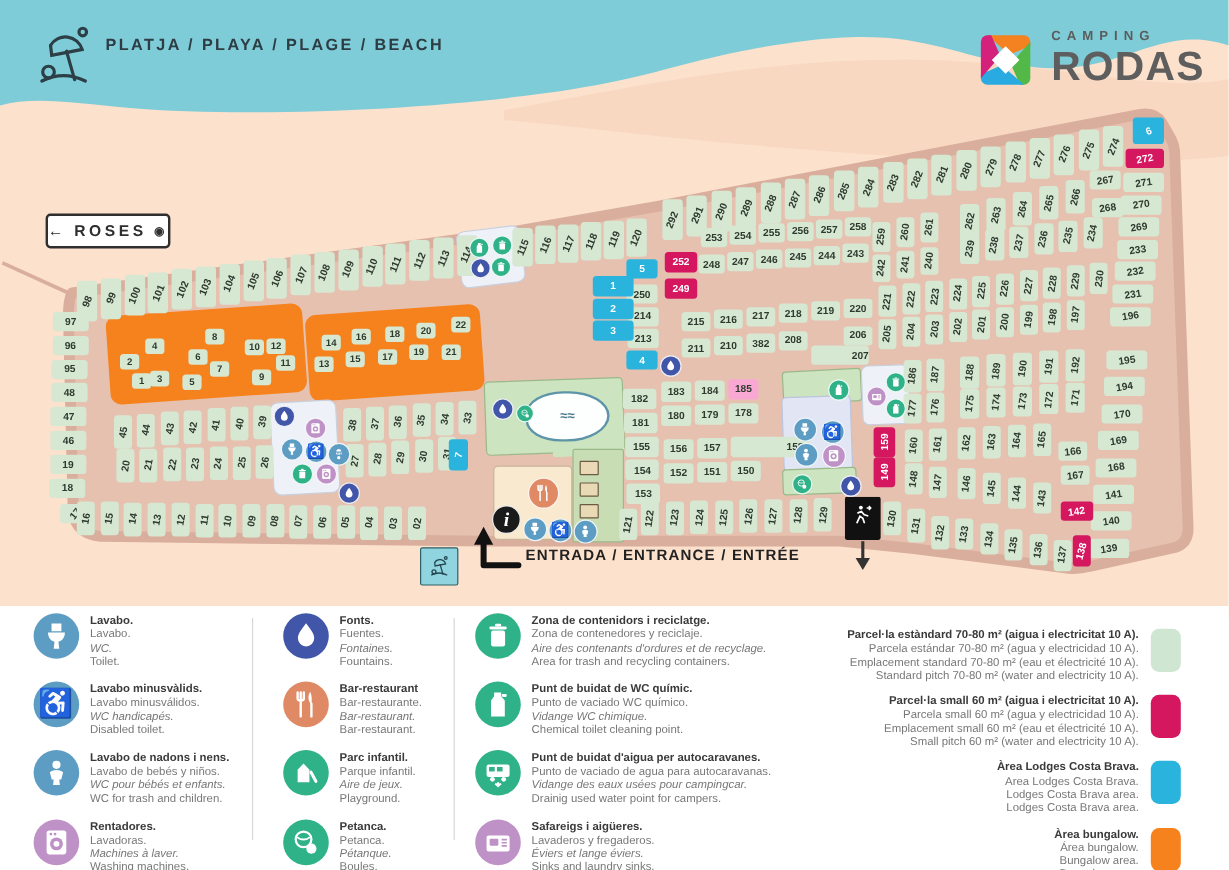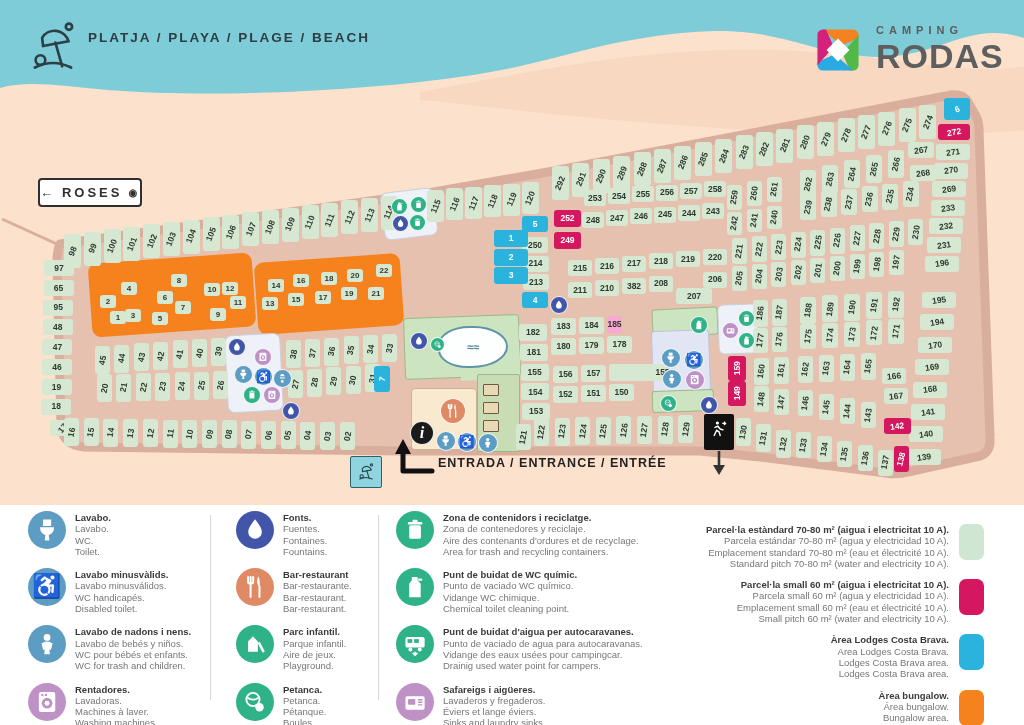--- a/index.html
+++ b/index.html
@@ -41,21 +41,21 @@
   
   #legend{position:absolute;left:0;top:505px;width:1024px;height:220px;background:#fff;z-index:2;}
   .lcol{position:absolute;top:6px;display:flex;flex-direction:column;gap:11px;}
   #legend-col-1{left:28px;width:180px;}
   #legend-col-2{left:236px;width:140px;}
   #legend-col-3{left:396px;width:290px;}
   .lrow{display:flex;gap:9px;align-items:flex-start;}
   .ltx{padding-top:1px;}
   .ltx div{font-size:9.5px;line-height:11.3px;color:#777;}
   .ltx .l1{font-weight:bold;color:#3a3a3a;}
-  .ltx .l3{}
+  .ltx .l3{font-style:italic;}
   .ldiv{position:absolute;top:10px;width:1px;height:185px;background:#d8d8d8;}
   #legend-pitch{position:absolute;left:612px;top:18px;width:372px;display:flex;flex-direction:column;gap:9px;}
   .prow{display:flex;gap:10px;align-items:flex-start;justify-content:flex-end;}
   .ptx{text-align:right;padding-top:1px;}
   .ptx div{font-size:9.5px;line-height:11.3px;color:#777;}
   .ptx .l1{font-weight:bold;color:#3a3a3a;}
   .swatch{width:25px;height:36px;border-radius:7px;flex:0 0 auto;margin-top:1px;}
   svg{display:block;}
 </style>
 </head>
@@ -429,21 +429,21 @@
       </div>
       <div class="cell" style="left: 595px; top: 279.9px; width: 24px; height: 16px; background: rgb(214, 231, 210); color: rgb(47, 58, 47);">
         <span>210</span>
       </div>
       <div class="cell" style="left: 622px; top: 277.8px; width: 24px; height: 16px; background: rgb(214, 231, 210); color: rgb(47, 58, 47);">
         <span>382</span>
       </div>
       <div class="cell" style="left: 649px; top: 275.7px; width: 24px; height: 16px; background: rgb(214, 231, 210); color: rgb(47, 58, 47);">
         <span>208</span>
       </div>
-      <div class="cell" style="left: 676px; top: 288px; width: 36px; height: 16px; background: rgb(214, 231, 210); color: rgb(47, 58, 47);">
+      <div class="cell" style="left: 676px; top: 288px; width: 48px; height: 16px; background: rgb(214, 231, 210); color: rgb(47, 58, 47); justify-content: flex-end;">
         <span>207</span>
       </div>
       <div class="cell" style="left: 703px; top: 271.5px; width: 24px; height: 16px; background: rgb(214, 231, 210); color: rgb(47, 58, 47);">
         <span>206</span>
       </div>
       <div class="cell" style="left: 727px; top: 185px; width: 15px; height: 25px; background: rgb(214, 231, 210); color: rgb(47, 58, 47);">
         <span style="transform: rotate(-82deg);">259</span>
       </div>
       <div class="cell" style="left: 747px; top: 181px; width: 15px; height: 25px; background: rgb(214, 231, 210); color: rgb(47, 58, 47);">
         <span style="transform: rotate(-82deg);">260</span>
@@ -486,21 +486,21 @@
       </div>
       <div class="cell" style="left: 516px; top: 424px; width: 15px; height: 26px; background: rgb(214, 231, 210); color: rgb(47, 58, 47);">
         <span style="transform: rotate(-80deg);">121</span>
       </div>
       <div class="cell" style="left: 551px; top: 318px; width: 25px; height: 17px; background: rgb(214, 231, 210); color: rgb(47, 58, 47);">
         <span>183</span>
       </div>
       <div class="cell" style="left: 579px; top: 316.8px; width: 25px; height: 17px; background: rgb(214, 231, 210); color: rgb(47, 58, 47);">
         <span>184</span>
       </div>
-      <div class="cell" style="left: 607px; top: 315.6px; width: 15px; height: 17px; background: #f9a8d4; color: rgb(47, 58, 47);">
+      <div class="cell" style="left: 607px; top: 315.6px; width: 25px; height: 17px; background: #f9a8d4; color: rgb(47, 58, 47);">
         <span>185</span>
       </div>
       <div class="cell" style="left: 551px; top: 338px; width: 25px; height: 17px; background: rgb(214, 231, 210); color: rgb(47, 58, 47);">
         <span>180</span>
       </div>
       <div class="cell" style="left: 579px; top: 337px; width: 25px; height: 17px; background: rgb(214, 231, 210); color: rgb(47, 58, 47);">
         <span>179</span>
       </div>
       <div class="cell" style="left: 607px; top: 336px; width: 25px; height: 17px; background: rgb(214, 231, 210); color: rgb(47, 58, 47);">
         <span>178</span>
@@ -652,21 +652,21 @@
       <div class="cell" style="left: 756px; top: 424px; width: 15px; height: 28px; background: rgb(214, 231, 210); color: rgb(47, 58, 47);">
         <span style="transform: rotate(-80deg);">131</span>
       </div>
       <div class="cell" style="left: 776px; top: 430px; width: 15px; height: 28px; background: rgb(214, 231, 210); color: rgb(47, 58, 47);">
         <span style="transform: rotate(-80deg);">132</span>
       </div>
       <div class="cell" style="left: 44px; top: 260px; width: 30px; height: 16px; background: rgb(214, 231, 210); color: rgb(47, 58, 47);">
         <span>97</span>
       </div>
       <div class="cell" style="left: 43.6px; top: 279.8px; width: 30px; height: 16px; background: rgb(214, 231, 210); color: rgb(47, 58, 47);">
-        <span>65</span>
+        <span>96</span>
       </div>
       <div class="cell" style="left: 43.2px; top: 299.6px; width: 30px; height: 16px; background: rgb(214, 231, 210); color: rgb(47, 58, 47);">
         <span>95</span>
       </div>
       <div class="cell" style="left: 42.8px; top: 319.4px; width: 30px; height: 16px; background: rgb(214, 231, 210); color: rgb(47, 58, 47);">
         <span>48</span>
       </div>
       <div class="cell" style="left: 42.4px; top: 339.2px; width: 30px; height: 16px; background: rgb(214, 231, 210); color: rgb(47, 58, 47);">
         <span>47</span>
       </div>

